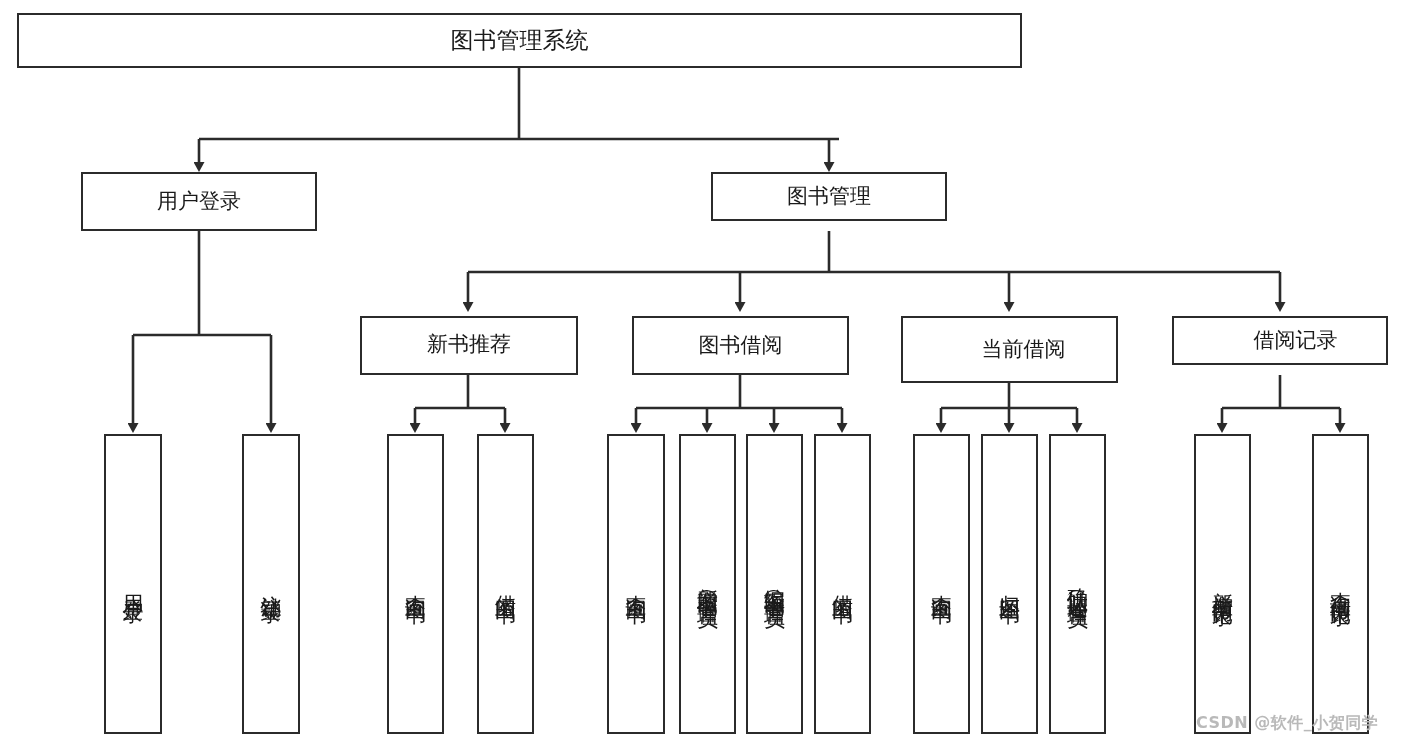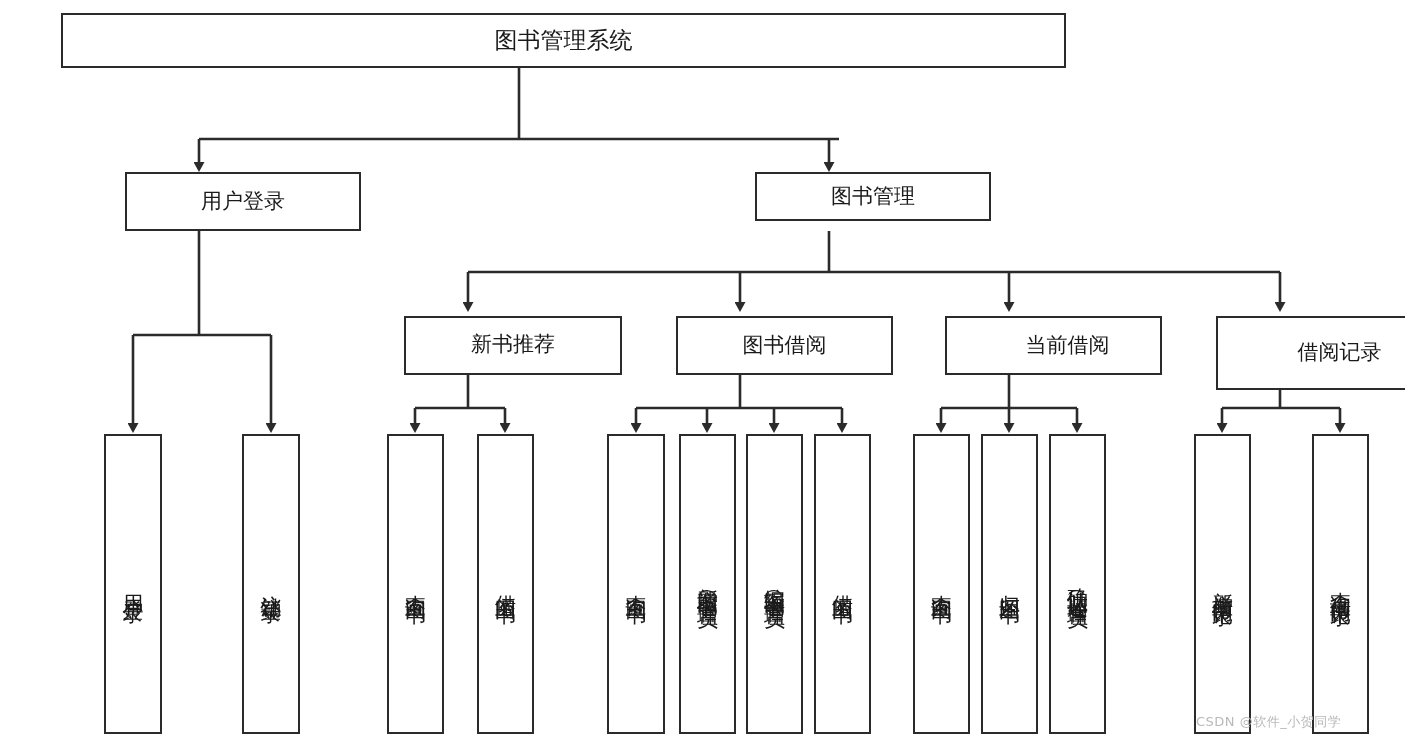--- a/index.html
+++ b/index.html
@@ -25,21 +25,20 @@
     background: #ffffff;
     display: flex;
     align-items: center;
     justify-content: center;
     color: #1a1a1a;
   }
   .node.horiz {
     text-align: left;
     line-height: 1.2;
     font-size: 21px;
-    margin-left: 44px;
   }
   .node.root {
     font-size: 23px;
   }
   .node.leaf {
     writing-mode: vertical-rl;
     text-orientation: upright;
     letter-spacing: 3px;
     font-size: 21px;
     line-height: 1.05;
@@ -55,25 +54,26 @@
   svg#edges {
     position: absolute;
     left: 0;
     top: 0;
     width: 1405px;
     height: 747px;
     pointer-events: none;
   }
   .watermark {
     position: absolute;
-    font-size: 13px;
+    font-size: 16px;
     color: #b9b9b9;
     white-space: nowrap;
     letter-spacing: 0.5px;
     user-select: none;
+    font-weight: bold;
   }
 </style>
 </head>
 <body>
 
 <div id="diagram-root">
 
   <svg id="edges" viewBox="0 0 1405 747" xmlns="http://www.w3.org/2000/svg">
     <defs>
       <marker id="arrow" markerWidth="10" markerHeight="11" refX="1" refY="5.5" orient="auto" markerUnits="userSpaceOnUse">
@@ -134,24 +134,24 @@
   <div class="node horiz" style="left:711px; top:172px; width:236px; height:49px;">
     <span>图书管理</span>
   </div>
 
   <div class="node horiz" style="left:360px; top:316px; width:218px; height:59px;font-family:Liberation Mono, monospace;">
     <span>新书推荐</span>
   </div>
   <div class="node horiz" style="left:632px; top:316px; width:217px; height:59px;font-family:Liberation Serif, serif;">
     <span>图书借阅</span>
   </div>
-  <div class="node horiz" style="left:901px; top:316px; width:217px; height:59px;padding-left:28px;">
+  <div class="node horiz" style="left:901px; top:316px; width:217px; height:67px;padding-left:28px;">
     <span>当前借阅</span>
   </div>
-  <div class="node horiz" style="left:1172px; top:316px; width:216px; height:74px;padding-left:31px;">
+  <div class="node horiz" style="left:1172px; top:316px; width:216px; height:49px;padding-left:31px;">
     <span>借阅记录</span>
   </div>
 
   <div class="node leaf" style="left:104px; top:434px; width:58px; height:300px;">
     <span class="leaf-text">用户登录</span>
   </div>
   <div class="node leaf" style="left:242px; top:434px; width:58px; height:300px;">
     <span class="leaf-text">注销登录</span>
   </div>
 

